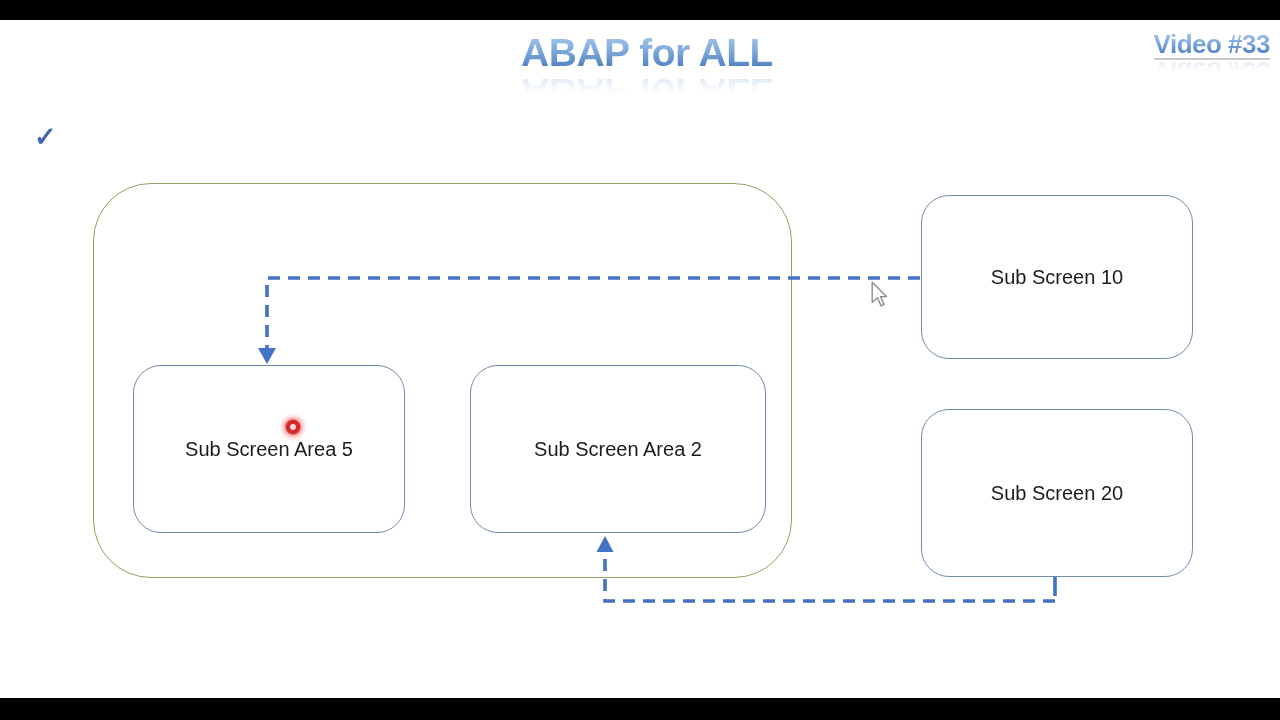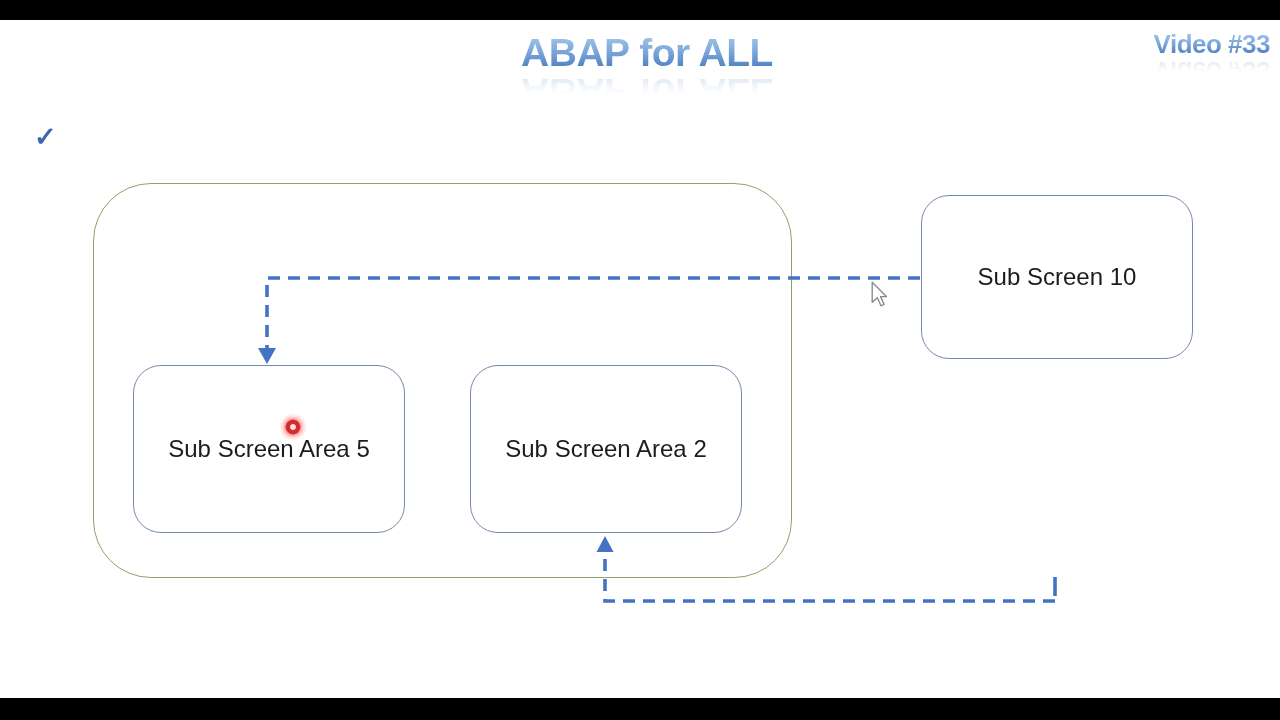--- a/index.html
+++ b/index.html
@@ -48,20 +48,21 @@
     opacity: 0.42;
     -webkit-mask-image: linear-gradient(to top, rgba(0,0,0,0.55) 0%, transparent 55%);
     mask-image: linear-gradient(to top, rgba(0,0,0,0.55) 0%, transparent 55%);
   }
   .video-wrap {
     position: absolute;
     top: 31px;
     right: 10px;
     text-align: right;
     line-height: 1;
+    text-decoration: underline;
   }
   .video-text { font-size: 26px; }
 
   
   .heading {
     position: absolute;
     left: 34px;
     top: 121px;
     display: flex;
     align-items: baseline;
@@ -72,39 +73,39 @@
   }
 
   
   .box {
     position: absolute;
     background: #ffffff;
     display: flex;
     align-items: center;
     justify-content: center;
     color: #1c1c1c;
-    font-size: 24px;
+    font-size: 20px;
     box-sizing: border-box;
   }
   .main-screen {
     left: 93px; top: 183px;
     width: 699px; height: 395px;
     border: 1.5px solid var(--container-border-green, #8ba566);
     border-radius: 58px;
     background: transparent;
     z-index: 1;
   }
   .sub-box {
     border: 1.5px solid var(--box-border-blue, #7389ad);
     border-radius: 28px;
     z-index: 2;
     background: #ffffff;
   }
   .area-1 { left: 133px; top: 365px; width: 272px; height: 168px; }
-  .area-2 { left: 470px; top: 365px; width: 272px; height: 168px; }
+  .area-2 { left: 470px; top: 365px; width: 296px; height: 168px; }
   .ss-10  { left: 921px; top: 195px; width: 272px; height: 164px; }
   .ss-20  { left: 921px; top: 409px; width: 272px; height: 168px; }
 
   
   svg.connectors {
     position: absolute;
     left: 0; top: 0;
     width: 1280px; height: 720px;
     z-index: 3;
     pointer-events: none;
@@ -173,20 +174,23 @@
   </div>
 
   <div class="box sub-box area-2">
     <span>Sub Screen Area 2</span>
   </div>
 
   <div class="box sub-box ss-10">
     <span>Sub Screen 10</span>
   </div>
 
+  <div class="box sub-box ss-20">
+    <span>Sub Screen 20</span>
+  </div>
 
   <svg class="connectors" viewBox="0 0 1280 720">
     <g>
       <polyline class="connector-line" points="920,278 267,278 267,350"></polyline>
       <polygon class="connector-arrowhead" points="267,364 258,348 276,348"></polygon>
     </g>
     <g>
       <polyline class="connector-stub" points="1055,577 1055,596"></polyline>
       <polyline class="connector-line" points="1055,601 605,601 605,552"></polyline>
       <polygon class="connector-arrowhead" points="605,536 596.5,552 613.5,552"></polygon>

